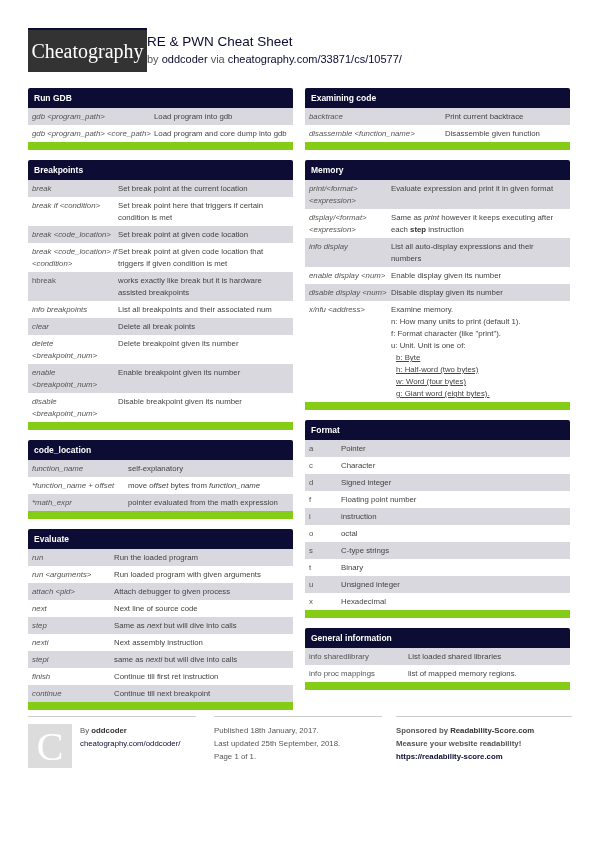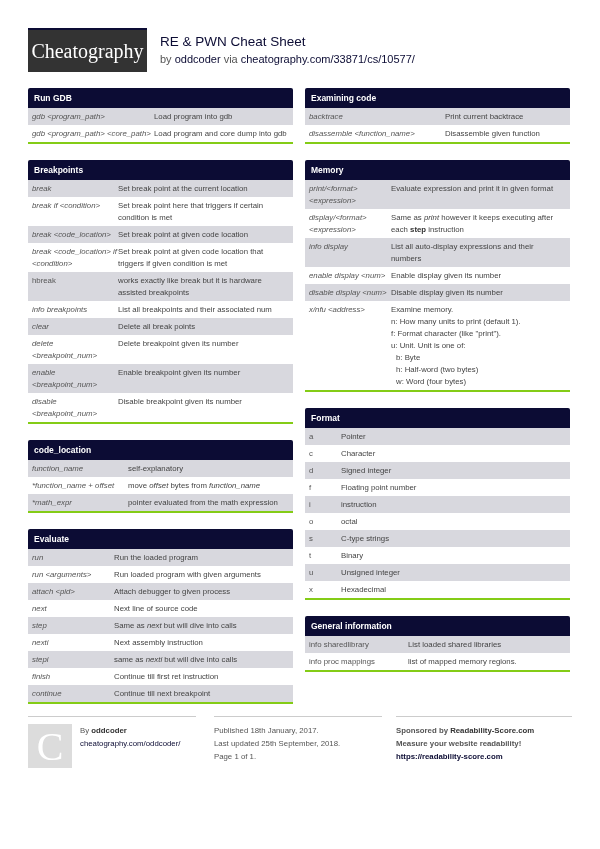--- a/index.html
+++ b/index.html
@@ -2,39 +2,39 @@
 <html><head>
 <meta charset="utf-8">
 <style>
   * { box-sizing: border-box; margin: 0; padding: 0; }
   html, body { width: 600px; height: 849px; background: #ffffff; overflow: hidden; }
   body { font-family: "Liberation Sans", sans-serif; color: #333; position: relative; }
 
   .header { position: absolute; left: 28px; top: 28px; height: 44px; display: flex; align-items: center; }
   .logo { width: 119px; height: 44px; background: #333333; border-top: 2px solid #0c0c34; color: #fff;
           font-family: "Liberation Serif", serif; font-size: 20px; display: flex; align-items: center; justify-content: center; }
-  .title-block { margin-left: 13px; }
+  .title-block { }
   .sheet-title { font-size: 13.5px; color: #0c0c34; line-height: 16px; }
   .byline { font-size: 11px; color: #555; line-height: 14px; margin-top: 2px; }
   .byline .author, .byline .url { color: #0c0c34; }
 
   .col { position: absolute; top: 88px; width: 265px; }
   .col.left { left: 28px; }
   .col.right { left: 305px; }
 
-  .section { margin-bottom: 16px; border-bottom: 2px solid #84cc16; }
+  .section { margin-bottom: 10px; border-bottom: 8px solid #84cc16; }
   .section-head { background: #0c0c34; color: #fff; font-weight: bold; font-size: 8.5px; height: 20px; line-height: 20px; padding-left: 6px; border-radius: 2px 2px 0 0; }
   .row { display: flex; font-size: 7.8px; line-height: 12px; padding: 3px 0 2px 0; color: #444; }
   .row.alt { background: #d8d8de; }
   .row .k { padding-left: 4px; font-style: italic; color: #555; }
   .row .v { padding-right: 4px; color: #444; }
   .row .k.plain { font-style: normal; }
   .row .v i { font-style: italic; }
   .row .v b { font-weight: bold; color: #333; }
-  .row .v .ind { display: block; padding-left: 5px; }
+  .row .v .ind { display: block; padding-left: 5px; text-decoration: underline; }
 
   .footer { position: absolute; left: 28px; top: 716px; width: 544px; display: flex; }
   .fcol { border-top: 1px solid #ccc; padding-top: 7px; font-size: 7.8px; line-height: 13px; color: #555; }
   .fcol.a { width: 168px; display: flex; }
   .fcol.b { width: 168px; margin-left: 18px; }
   .fcol.c { width: 176px; margin-left: 14px; font-weight: bold; }
   .avatar { width: 44px; height: 44px; background: #dcdcdc; color: #fff; font-family: "Liberation Serif", serif; font-size: 40px; display: flex; align-items: center; justify-content: center; margin-right: 8px; }
   .fcol b { color: #333; }
   .link { color: #0c0c34; }
 </style>
@@ -208,20 +208,21 @@
     <div class="row">
         <div class="k" style="width:86px">x/nfu &lt;address&gt;</div>
         <div class="v" style="width:179px">
       <span style="display:block">Examine memory.</span>
       <span style="display:block">n: How many units to print (default 1).</span>
       <span style="display:block">f: Format character (like "print").</span>
       <span style="display:block">u: Unit. Unit is one of:</span>
       <span class="ind">b: Byte</span>
       <span class="ind">h: Half-word (two bytes)</span>
       <span class="ind">w: Word (four bytes)</span>
+      <span class="ind">g: Giant word (eight bytes).</span>
     </div>
       </div>
   </div>
 
   <div class="section">
     <div class="section-head">Format</div>
     <div class="row alt">
         <div class="k plain" style="width:36px">a</div>
         <div class="v" style="width:229px">Pointer</div>
       </div>

